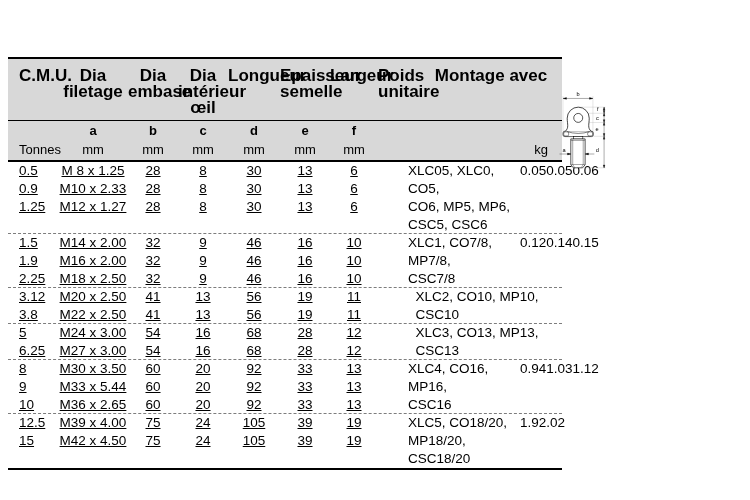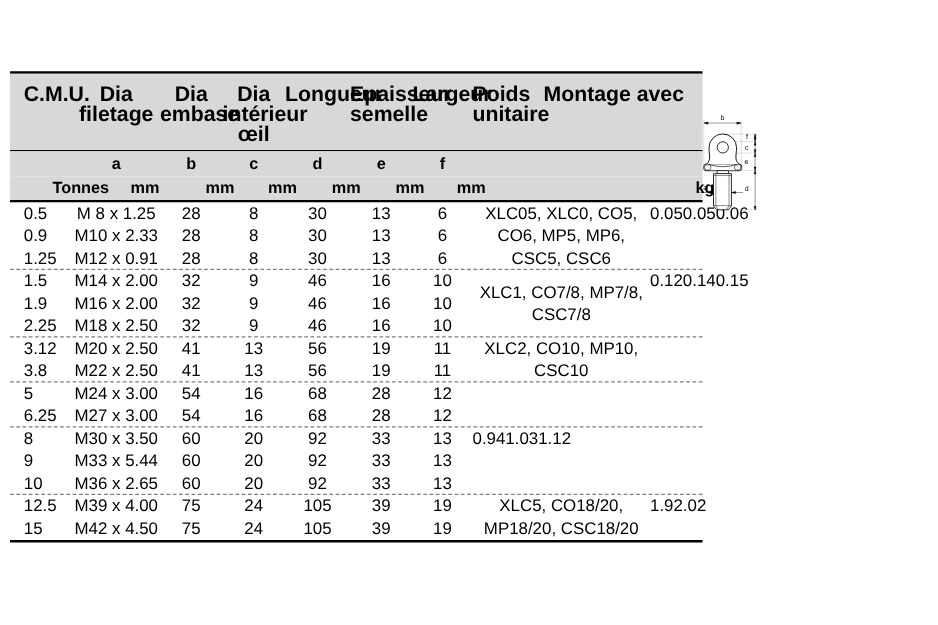--- a/index.html
+++ b/index.html
@@ -19,40 +19,40 @@
     border-bottom:1px solid #000;box-sizing:border-box;
     font-weight:bold;font-size:17px;line-height:16px;padding-top:9px;
   }
   .hdr-sub{
     display:flex;background:#d8d8d8;height:20px;
     font-weight:bold;font-size:13px;line-height:20px;
   }
   .hdr-units{
     display:flex;background:#d8d8d8;height:19px;
     border-bottom:2px solid #000;box-sizing:content-box;
-    font-weight:bold;font-size:13px;line-height:18px;padding-left:23px;
+    font-weight:normal;font-size:13px;line-height:18px;
   }
   .cell{flex:0 0 auto;text-align:center;white-space:pre-line;overflow:visible;}
   .c0{width:50px;text-align:left;padding-left:11px;box-sizing:border-box;}
   .c1{width:70px;}
   .c2{width:50px;}
   .c3{width:50px;}
   .c4{width:52px;}
   .c5{width:50px;}
   .c6{width:48px;text-align:center;}
   .c7{width:142px;}
   .c8{width:42px;}
   .tbody{background:#fff;}
   .group{display:flex;position:relative;}
   .group.dashed{border-top:1px dashed #7d7d7d;margin-top:-1px;}
   .g-left{width:370px;}
-  .g-row{display:flex;height:18px;}
+  .g-row{display:flex;height:18px;text-decoration:underline;}
   .g-montage{
     width:142px;display:flex;align-items:center;justify-content:center;
-    text-align:center;white-space:pre-line;padding:0 2px;box-sizing:border-box;
+    text-align:left;white-space:pre-line;padding:0 2px;box-sizing:border-box;margin-left:28px;
   }
   .g-poids{width:42px;display:flex;flex-direction:row;}
   .g-poids div{height:18px;text-align:center;}
   
   .diagram{position:absolute;left:558px;top:90px;}
   .diagram text{font-family:"Liberation Sans", sans-serif;font-size:22px;fill:#000;}
 </style>
 </head>
 <body>
 
@@ -112,21 +112,21 @@
             <div class="cell c0">0.9</div>
             <div class="cell c1">M10 x 2.33</div>
             <div class="cell c2">28</div>
             <div class="cell c3">8</div>
             <div class="cell c4">30</div>
             <div class="cell c5">13</div>
             <div class="cell c6">6</div>
           </div>
           <div class="g-row">
             <div class="cell c0">1.25</div>
-            <div class="cell c1">M12 x 0.91</div>
+            <div class="cell c1">M12 x 1.27</div>
             <div class="cell c2">28</div>
             <div class="cell c3">8</div>
             <div class="cell c4">30</div>
             <div class="cell c5">13</div>
             <div class="cell c6">6</div>
           </div>
         </div>
         <div class="g-montage">XLC05, XLC0, CO5,
 CO6, MP5, MP6,
 CSC5, CSC6</div>
@@ -212,20 +212,22 @@
           <div class="g-row">
             <div class="cell c0">6.25</div>
             <div class="cell c1">M27 x 3.00</div>
             <div class="cell c2">54</div>
             <div class="cell c3">16</div>
             <div class="cell c4">68</div>
             <div class="cell c5">28</div>
             <div class="cell c6">12</div>
           </div>
         </div>
+        <div class="g-montage">XLC3, CO13, MP13,
+CSC13</div>
       </div>
       <div class="group dashed">
         <div class="g-left">
           <div class="g-row">
             <div class="cell c0">8</div>
             <div class="cell c1">M30 x 3.50</div>
             <div class="cell c2">60</div>
             <div class="cell c3">20</div>
             <div class="cell c4">92</div>
             <div class="cell c5">33</div>
@@ -243,20 +245,22 @@
           <div class="g-row">
             <div class="cell c0">10</div>
             <div class="cell c1">M36 x 2.65</div>
             <div class="cell c2">60</div>
             <div class="cell c3">20</div>
             <div class="cell c4">92</div>
             <div class="cell c5">33</div>
             <div class="cell c6">13</div>
           </div>
         </div>
+        <div class="g-montage">XLC4, CO16, MP16,
+CSC16</div>
         <div class="g-poids">
           <div>0.94</div>
           <div>1.03</div>
           <div>1.12</div>
         </div>
       </div>
       <div class="group dashed">
         <div class="g-left">
           <div class="g-row">
             <div class="cell c0">12.5</div>

